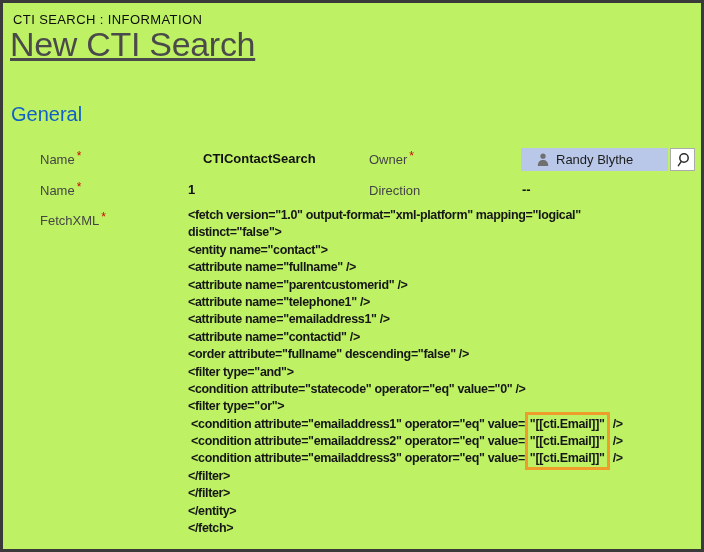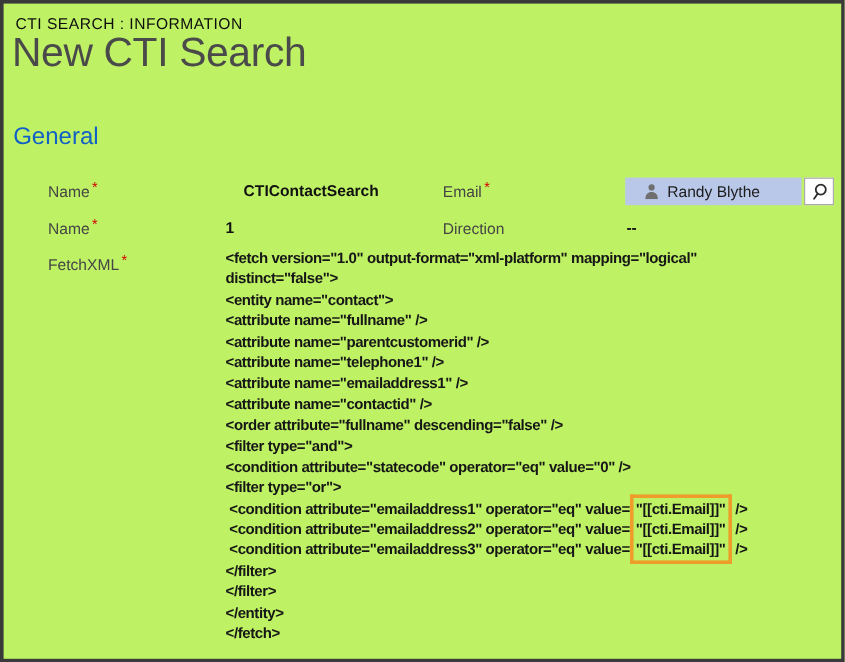--- a/index.html
+++ b/index.html
@@ -18,21 +18,21 @@
     background:#bef264;
     font-family:"Liberation Sans",sans-serif;
     overflow:hidden;
   }
   .breadcrumb{
     position:absolute;left:10px;top:9px;
     font-size:13px;color:#0d0d0d;letter-spacing:0.4px;font-weight:400;
   }
   .title{
     position:absolute;left:7px;top:22px;
-    font-size:34px;color:#4a4a4a;font-weight:400;letter-spacing:-0.3px;
+    font-size:34px;color:#4a4a4a;font-weight:400;letter-spacing:-0.3px;text-decoration:underline;
   }
   .general{
     position:absolute;left:8px;top:100px;
     font-size:20px;color:var(--accent-blue);font-weight:400;
   }
   .label{
     position:absolute;font-size:13px;color:#454545;white-space:nowrap;
   }
   .req{
     color:var(--required-red);font-size:12px;position:relative;top:-4px;margin-left:2px;
@@ -76,21 +76,21 @@
   <div class="breadcrumb">CTI SEARCH : INFORMATION</div>
   <div class="title">New CTI Search</div>
   <div class="general">General</div>
 
   <div class="label" style="left:37px;top:149px">
     <span>Name</span><span class="req">*</span>
   </div>
   <div class="value" style="left:200px;top:148px">CTIContactSearch</div>
 
   <div class="label" style="left:366px;top:149px">
-    <span>Email</span><span class="req">*</span>
+    <span>Owner</span><span class="req">*</span>
   </div>
   <div class="owner">
     <div class="owner-fill">
       <span class="icon">
         <svg width="12" height="13" viewBox="0 0 12 13">
             <circle cx="6" cy="3.2" r="2.6" fill="#6F6F6F"></circle>
             <path d="M0.8 13 C0.8 8.8 3 7 6 7 C9 7 11.2 8.8 11.2 13 Z" fill="#6F6F6F"></path>
           </svg>
       </span>
       <span class="owner-name">Randy Blythe</span>

